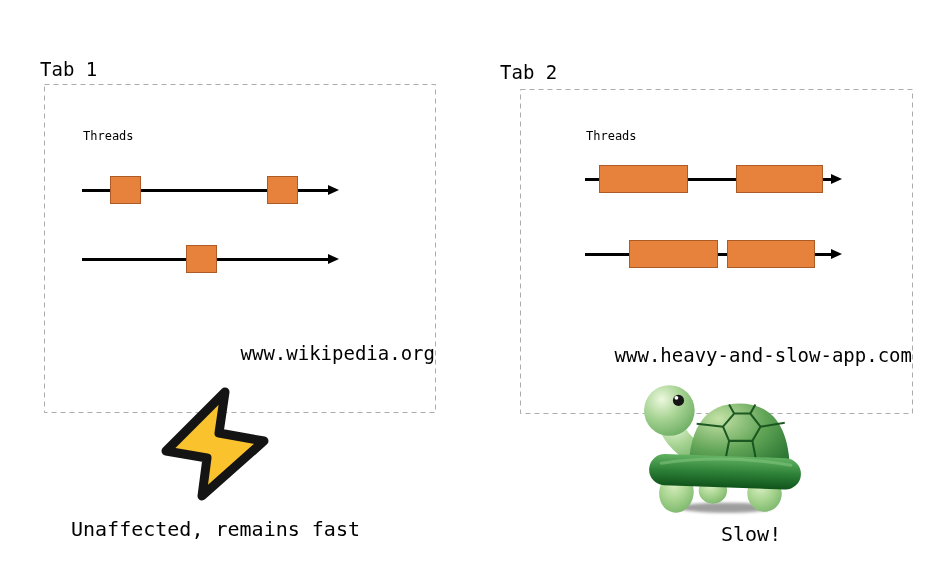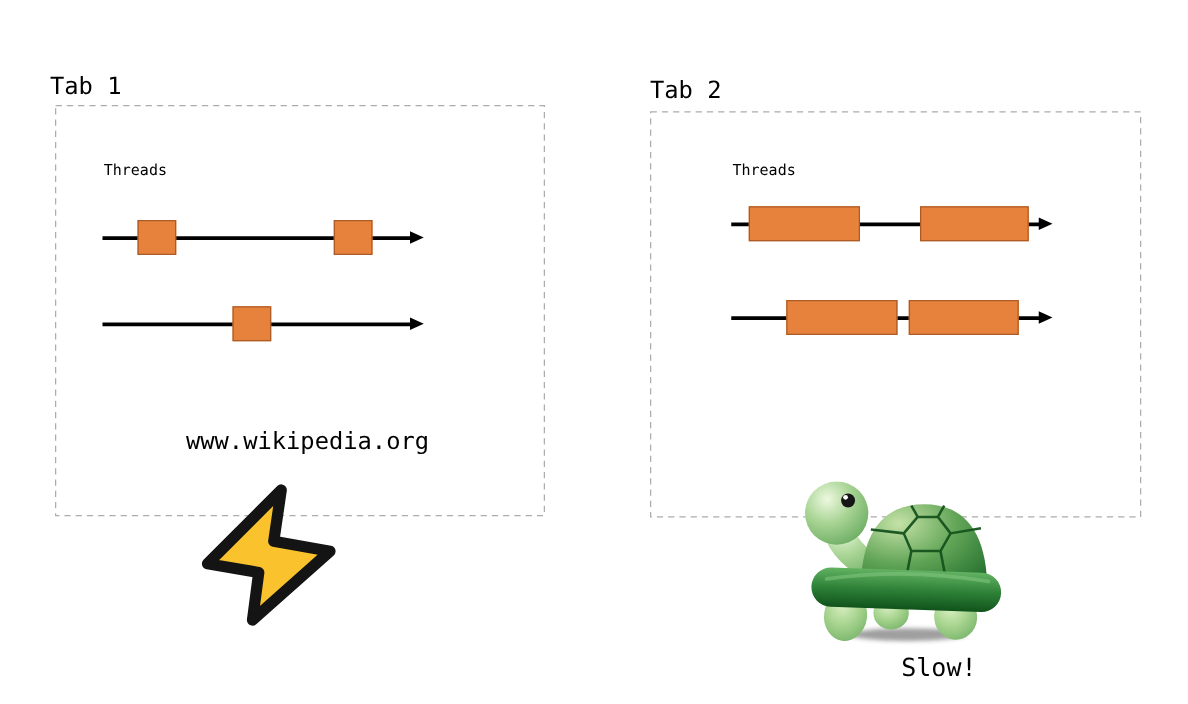--- a/index.html
+++ b/index.html
@@ -30,21 +30,21 @@
     position: absolute;
   }
   .threads-label {
     position: absolute;
     font-size: 12px;
     line-height: 1.25;
   }
   .site-label {
     position: absolute;
     left: 13px; right: 0;
-    text-align: center;
+    text-align: right;
     font-size: 19px;
     line-height: 1.25;
   }
   .thread-row {
     position: absolute;
     width: 256px;
     height: 28px;
   }
   .thread-line {
     position: absolute;
@@ -111,40 +111,42 @@
 
     <div class="site-label" style="top:258px;">www.wikipedia.org</div>
   </div>
 
   <div class="icon-wrap" style="left:159px; top:387px;">
     <svg width="113" height="118" viewBox="0 0 113 118">
       <path d="M66 5 L7 64 L48 71 L43 109 L105 54 L60 46 Z" fill="var(--bolt-fill)" stroke="var(--bolt-outline)" stroke-width="9" stroke-linejoin="round"></path>
     </svg>
   </div>
 
+  <div class="caption" style="left:71px; top:517px;">Unaffected, remains fast</div>
 
-  <div class="tab-label" style="left:520px; top:61px;">Tab 2</div>
+  <div class="tab-label" style="left:500px; top:61px;">Tab 2</div>
 
   <div class="tab-panel" style="left:520px; top:89px; width:392px; height:324px;">
     <div class="threads-label" style="left:66px; top:40px;">Threads</div>
 
     <div class="thread-row" style="left:65px; top:76px;">
       <div class="thread-line"></div>
       <div class="arrow-head"></div>
     <div class="busy-block" style="left: 14px; width: 89px;"></div>
         <div class="busy-block" style="left: 151px; width: 87px;"></div>
       </div>
 
     <div class="thread-row" style="left:65px; top:151px;">
       <div class="thread-line"></div>
       <div class="arrow-head"></div>
     <div class="busy-block" style="left: 44px; width: 89px;"></div>
         <div class="busy-block" style="left: 142px; width: 88px;"></div>
       </div>
 
+    <div class="site-label" style="top:255px;">www.heavy-and-slow-app.com</div>
   </div>
 
   <div class="icon-wrap" style="left:641px; top:385px;">
     <svg width="162" height="132" viewBox="0 0 160 130">
       <defs>
         <radialGradient id="gHead" cx="0.35" cy="0.28" r="0.85">
           <stop offset="0" stop-color="#EDF8DF"></stop>
           <stop offset="0.45" stop-color="#A8D494"></stop>
           <stop offset="1" stop-color="#63A75B"></stop>
         </radialGradient>

